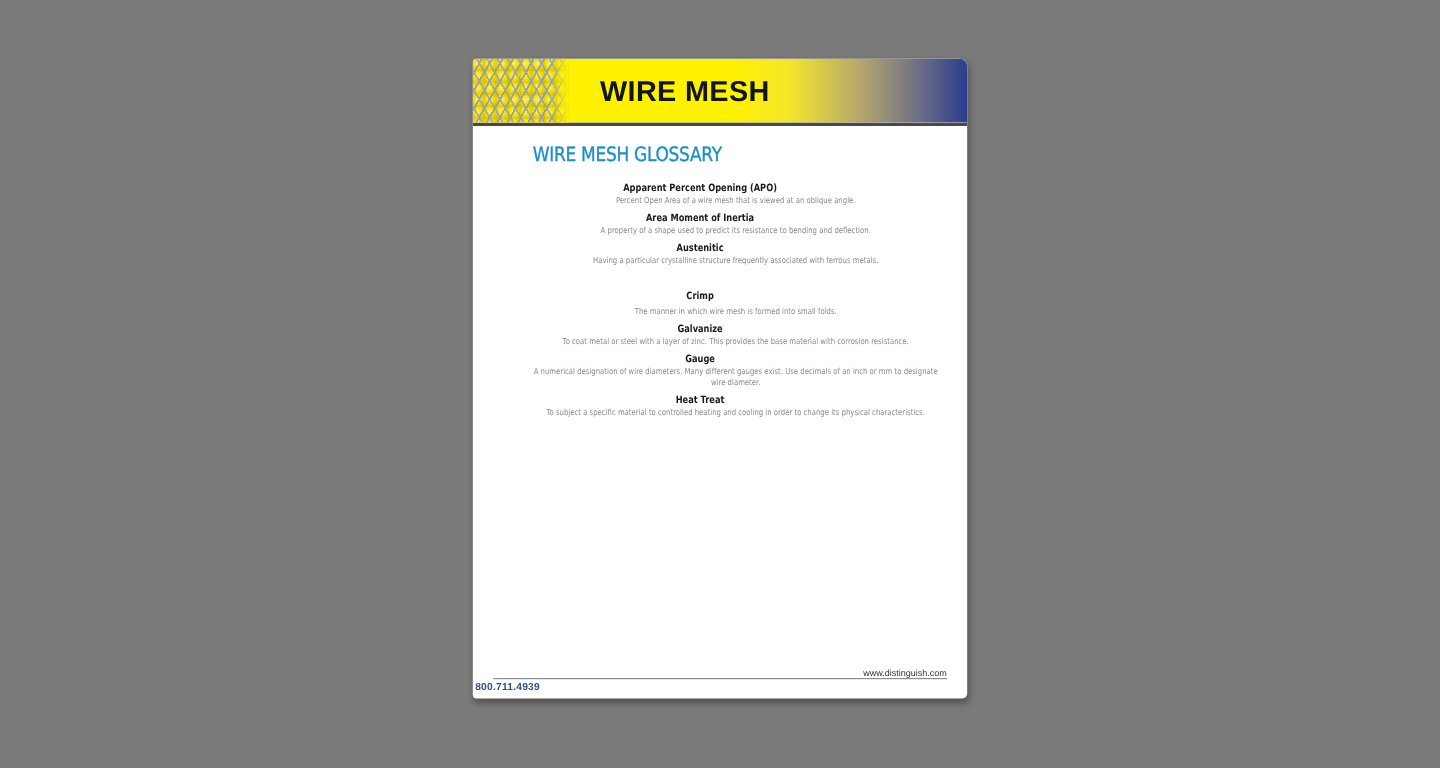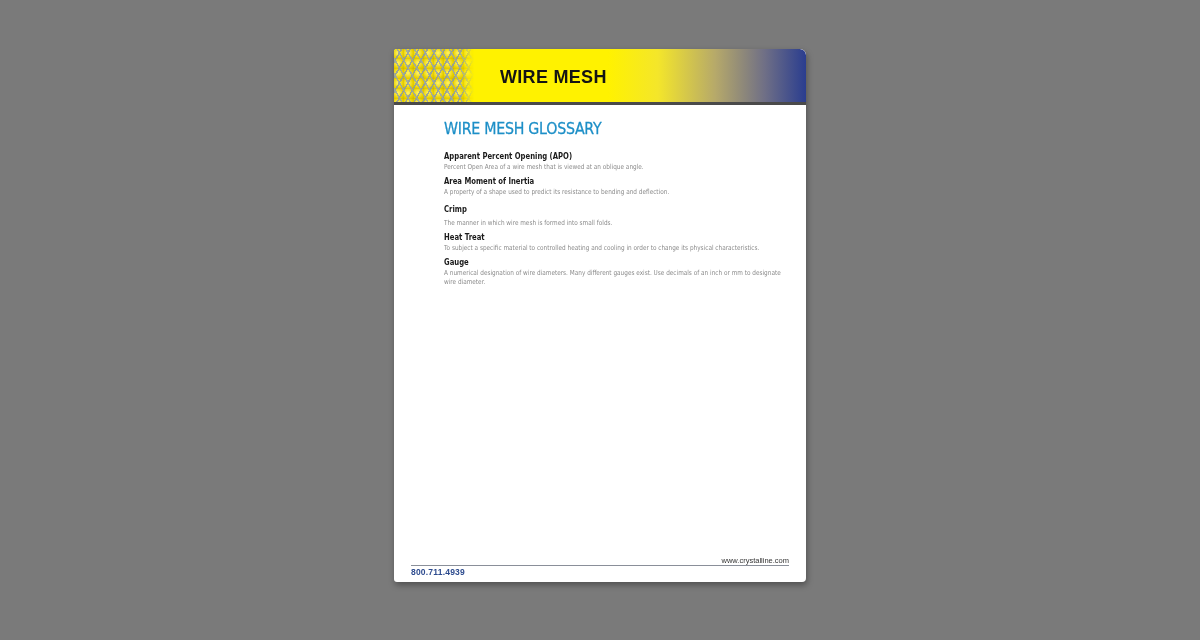--- a/index.html
+++ b/index.html
@@ -50,21 +50,21 @@
       right: 0; top: 0; bottom: 0;
       width: 14px;
       background: linear-gradient(90deg, rgba(255,242,0,0) 0%, #fff200 100%);
     }
     .banner-title {
       position: absolute;
       left: 106px;
       top: 17px;
       font-family: "Liberation Sans", sans-serif;
       font-weight: bold;
-      font-size: 18px;
+      font-size: 24px;
       letter-spacing: 0.3px;
       color: #141414;
       line-height: 22px;
     }
     .content {
       position: absolute;
       left: 50px;
       top: 70px;
       width: 340px;
     }
@@ -75,20 +75,21 @@
       color: #1d8fc7;
       letter-spacing: -0.3px;
       transform: scaleX(0.86);
       transform-origin: left center;
       margin: 0 0 12px 0;
       line-height: 20px;
       -webkit-text-stroke: 0.3px #1d8fc7;
     }
     .entry {
       margin-bottom: 4px;
+      text-align: center;
     }
     .term {
       font-family: "DejaVu Sans", sans-serif;
       font-weight: bold;
       font-size: 8.4px;
       color: #1a1a1a;
       line-height: 11px;
       transform: scaleX(0.82);
       transform-origin: left center;
       white-space: nowrap;
@@ -114,21 +115,21 @@
     .footer-rule {
       position: absolute;
       left: 17px;
       top: 516px;
       width: 378px;
       height: 1px;
       background: #8a8f99;
     }
     .footer-phone {
       position: absolute;
-      left: 17px;
+      left: 2px;
       top: 518px;
       font-family: "Liberation Sans", sans-serif;
       font-weight: bold;
       font-size: 8.5px;
       color: #2d4b8e;
       letter-spacing: 0.2px;
     }
   </style>
 </head>
 <body>
@@ -144,31 +145,39 @@
     <div class="glossary-title">WIRE MESH GLOSSARY</div>
 
     <div class="entry">
       <div class="term">Apparent Percent Opening (APO)</div>
       <div class="def">Percent Open Area of a wire mesh that is viewed at an oblique angle.</div>
     </div>
     <div class="entry">
       <div class="term">Area Moment of Inertia</div>
       <div class="def">A property of a shape used to predict its resistance to bending and deflection.</div>
     </div>
-    <div class="entry" style="margin-top:7px;">
+    <div class="entry">
+      <div class="term">Austenitic</div>
+      <div class="def">Having a particular crystalline structure frequently associated with ferrous metals.</div>
+    </div>
+    <div class="entry" style="margin-top:19px;">
       <div class="term">Crimp</div>
       <div class="def" style="margin-top:4px;">The manner in which wire mesh is formed into small folds.</div>
+    </div>
+    <div class="entry">
+      <div class="term">Galvanize</div>
+      <div class="def">To coat metal or steel with a layer of zinc. This provides the base material with corrosion resistance.</div>
+    </div>
+    <div class="entry">
+      <div class="term">Gauge</div>
+      <div class="def">A numerical designation of wire diameters. Many different gauges exist. Use decimals of an inch or mm to designate wire diameter.</div>
     </div>
     <div class="entry">
       <div class="term">Heat Treat</div>
       <div class="def">To subject a specific material to controlled heating and cooling in order to change its physical characteristics.</div>
     </div>
-    <div class="entry">
-      <div class="term">Gauge</div>
-      <div class="def">A numerical designation of wire diameters. Many different gauges exist. Use decimals of an inch or mm to designate wire diameter.</div>
-    </div>
   </div>
 
-  <div class="footer-url">www.crystalline.com</div>
+  <div class="footer-url">www.distinguish.com</div>
   <div class="footer-rule"></div>
   <div class="footer-phone">800.711.4939</div>
 
 </div>
 
 </body></html>

